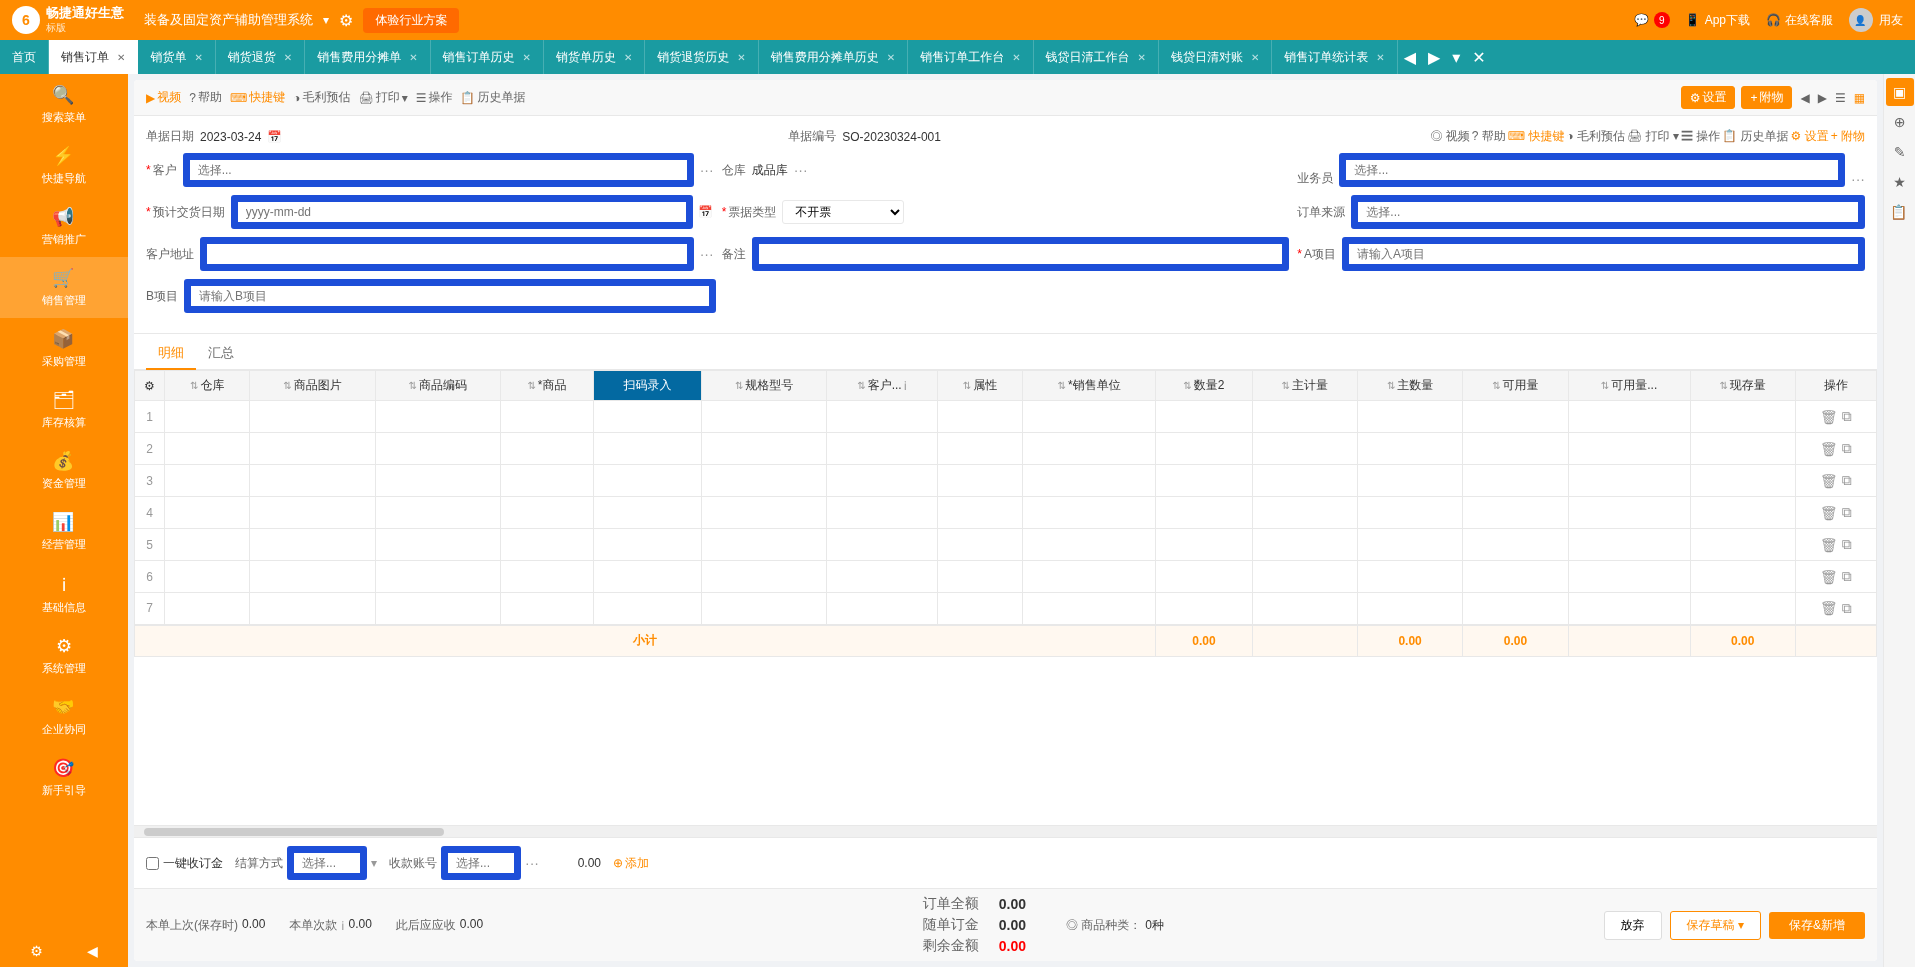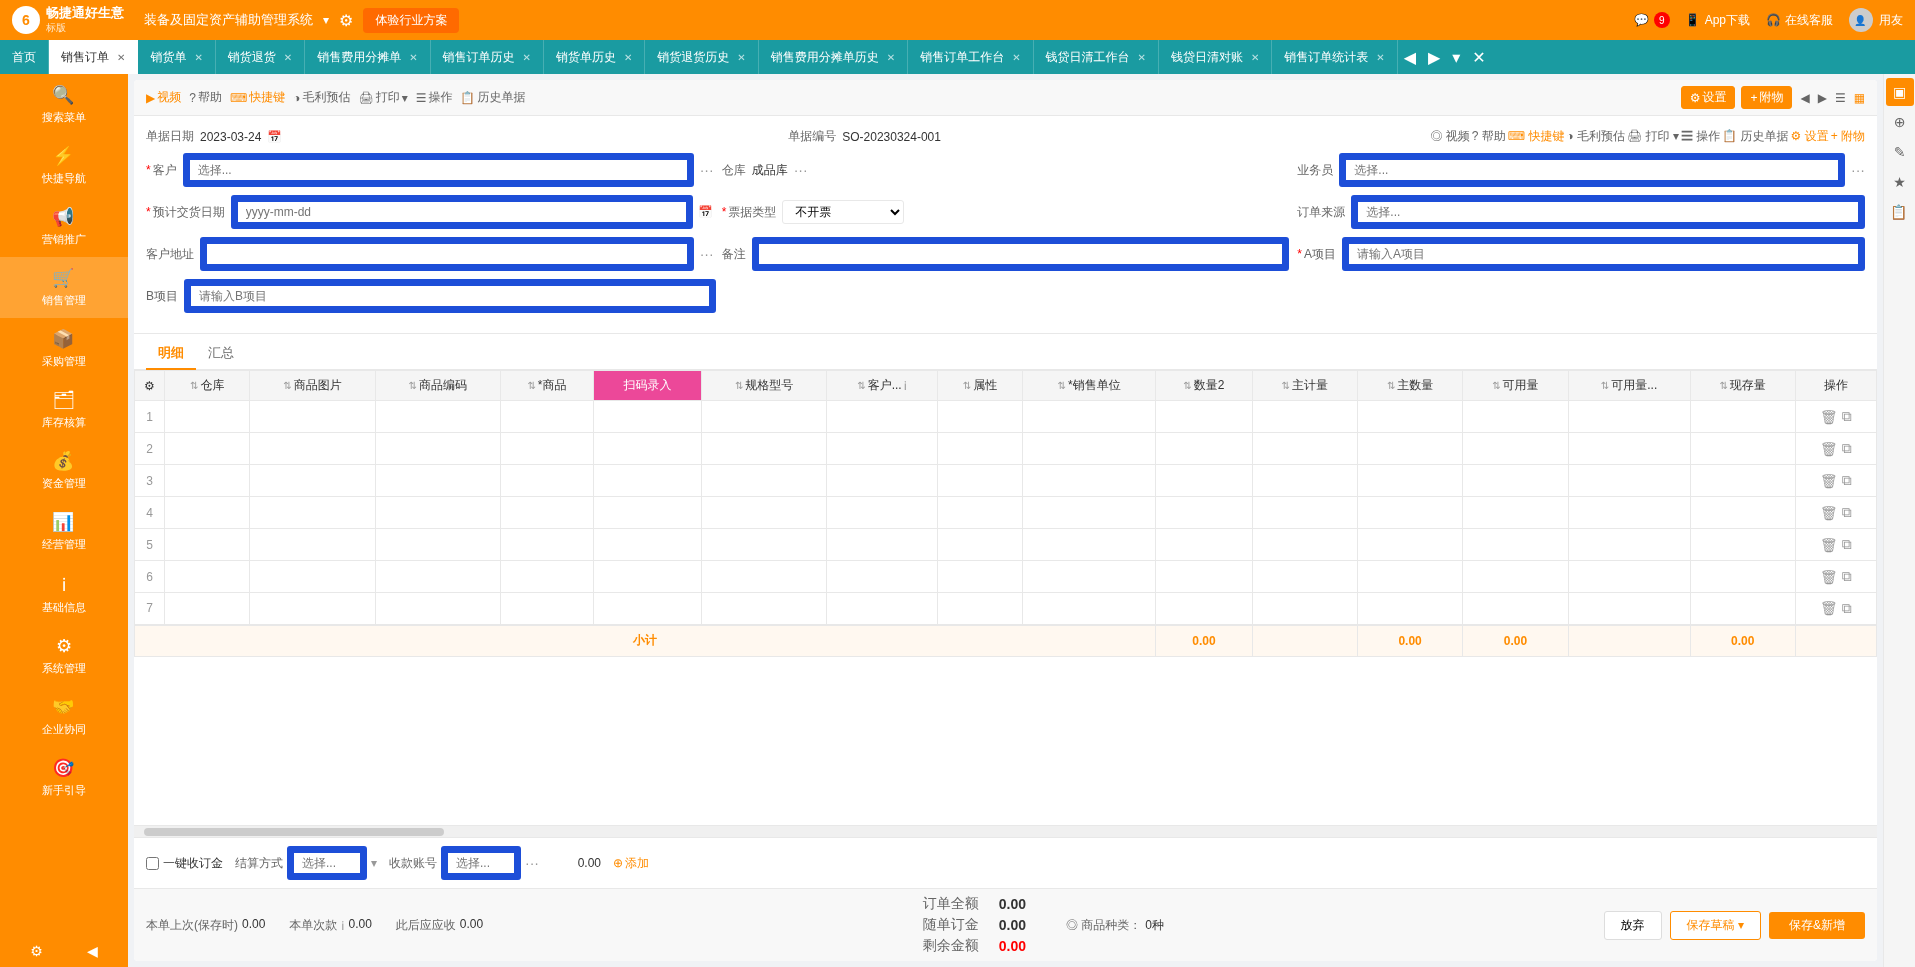--- a/index.html
+++ b/index.html
@@ -54,27 +54,27 @@
     .form-label.required::before { content: '*'; color: #f00; margin-right: 2px; }
     .form-value { color: #333; font-size: 12px; }
     .form-input { border: 7px solid #1d4ed8; border-radius: 3px; padding: 3px 8px; font-size: 12px; outline: none; color: #999; min-width: 80px; }
     .form-select { border: 1px solid #e8e8e8; border-radius: 3px; padding: 3px 8px; font-size: 12px; background: white; min-width: 120px; }
     .more-dots { color: #999; cursor: pointer; font-size: 14px; }
     .calendar-icon { color: #999; cursor: pointer; }
 
     
     .form-tabs { display: flex; padding: 4px 12px 0; border-bottom: 1px solid #e8e8e8; flex-shrink: 0; }
     .form-tab { padding: 6px 12px; cursor: pointer; font-size: 13px; color: #666; border-bottom: 2px solid transparent; margin-bottom: -1px; }
-    .form-tab.active { color: #ff8c00; border-bottom-color: #ff8c00; font-weight: bold; }
+    .form-tab.active { color: #ff8c00; border-bottom-color: #ff8c00; font-weight: normal; }
 
     
     .table-container { flex: 1; overflow: auto; }
     .data-table { width: 100%; border-collapse: collapse; font-size: 12px; }
     .data-table th { background: #f5f5f5; border: 1px solid #e8e8e8; padding: 6px 8px; text-align: center; white-space: nowrap; color: #333; font-weight: normal; position: sticky; top: 0; z-index: 2; }
-    .data-table th.orange-bg { background: #ec4899; color: white; }
+    .data-table th.orange-bg { background: #0369a1; color: white; }
     .data-table td { border: 1px solid #e8e8e8; padding: 4px 8px; text-align: center; height: 32px; }
     .row-num { color: #999; width: 30px; }
     .sort-arrows { color: #999; font-size: 10px; }
 
     
     .subtotal-row { background: #fff8f0; }
     .subtotal-row td { font-weight: bold; color: #ff8c00; border-top: 2px solid #e8e8e8; }
     .subtotal-label { color: #333; text-align: left; padding-left: 8px; }
     .zero-val { color: #ff8c00; }
 
@@ -311,21 +311,21 @@
             <div class="form-field" style="flex:2;">
               <span class="form-label required">客户</span>
               <input class="form-input" style="flex: 1 1 0%;" placeholder="选择...">
               <span class="more-dots">···</span>
             </div>
             <div class="form-field" style="flex:2;">
               <span class="form-label">仓库</span>
               <span class="form-value">成品库</span>
               <span class="more-dots">···</span>
             </div>
-            <div class="form-field" style="flex:2;">
+            <div class="form-field" style="flex:2;align-items:flex-end;">
               <span class="form-label">业务员</span>
               <input class="form-input" style="flex: 1 1 0%;" placeholder="选择...">
               <span class="more-dots">···</span>
             </div>
           </div>
 
           <div class="form-row">
             <div class="form-field" style="flex:2;">
               <span class="form-label required">预计交货日期</span>
               <input class="form-input" style="flex: 1 1 0%;" placeholder="yyyy-mm-dd">

